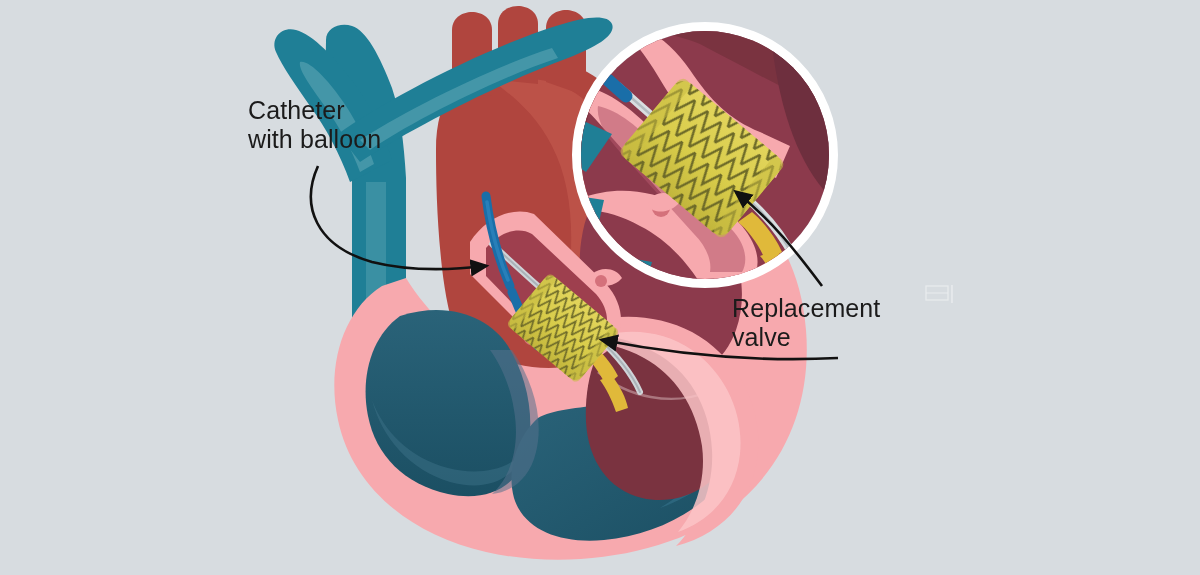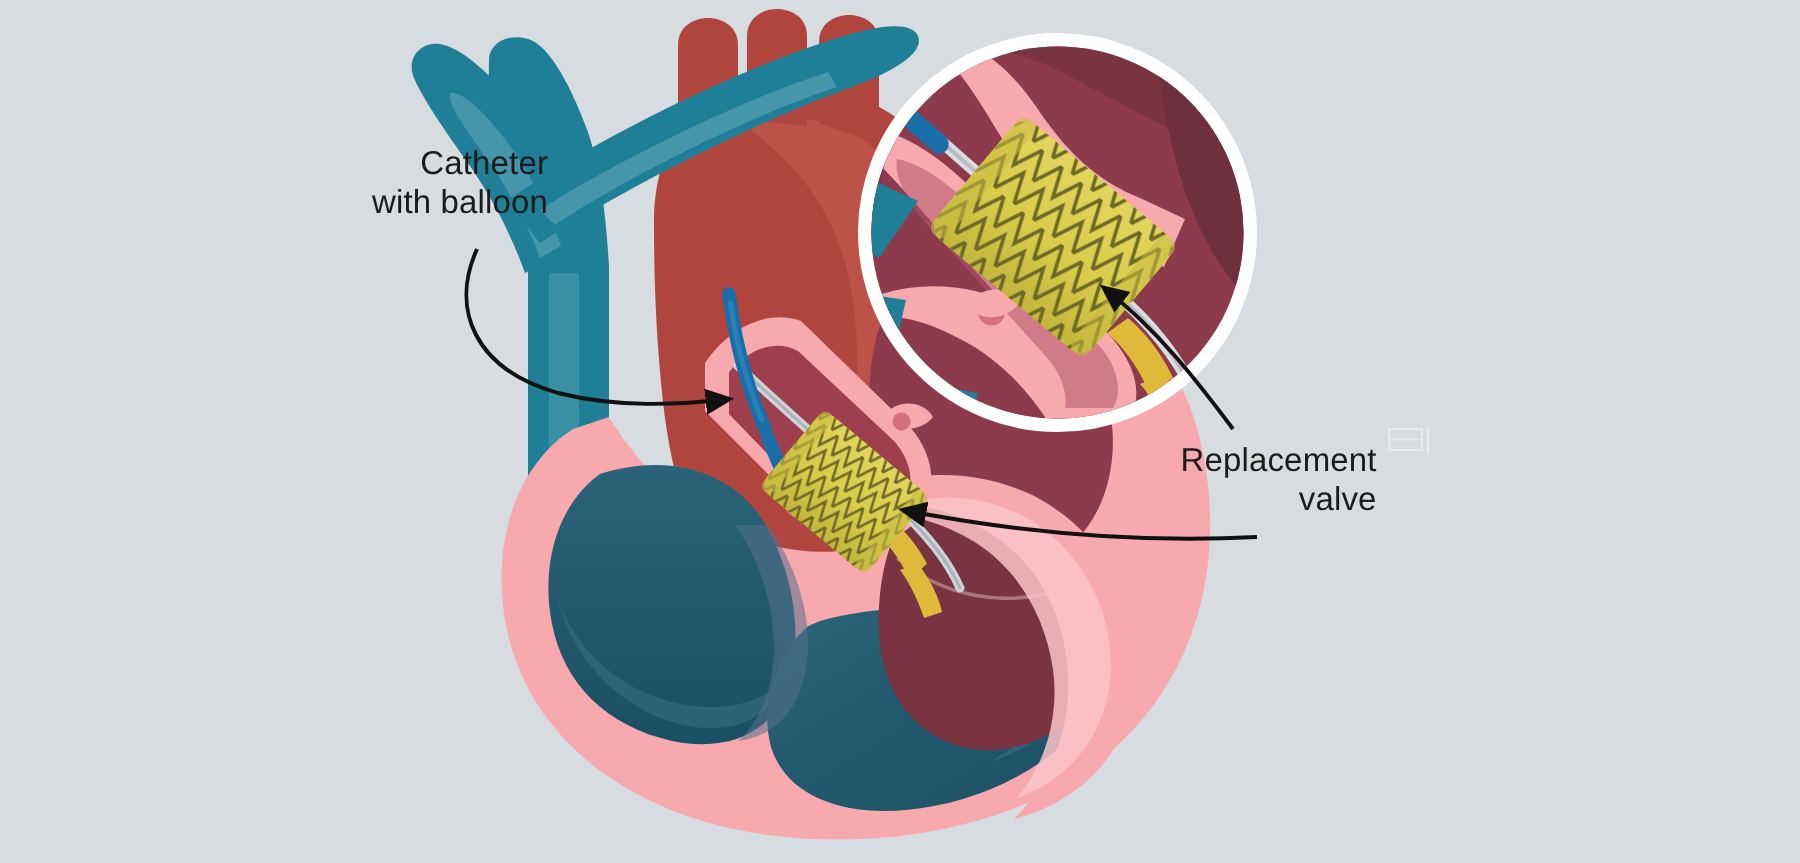--- a/index.html
+++ b/index.html
@@ -7,29 +7,28 @@
     width:1200px;height:575px;overflow:hidden;
     font-family:"Liberation Sans", sans-serif;
     background:#d7dce0;
   }
   #stage{position:relative;width:1200px;height:575px;background:#d7dce0;}
   #art{position:absolute;left:0;top:0;width:1200px;height:575px;}
   .lbl{
     position:absolute;
     color:#1b1b1b;
     font-family:"Liberation Sans", sans-serif;
-    font-size:22px;
+    font-size:25px;
     line-height:1.16;
     letter-spacing:.1px;
     white-space:pre;
     font-weight:400;
-    text-align:right;
   }
   #lbl-catheter{left:248px;top:96px;}
-  #lbl-valve{left:787px;top:294px;}
+  #lbl-valve{left:732px;top:294px;}
   #watermark{
     position:absolute;left:925px;top:283px;width:34px;height:22px;
     opacity:.5;
   }
 </style>
 </head>
 <body>
 
 <div id="stage">
 

